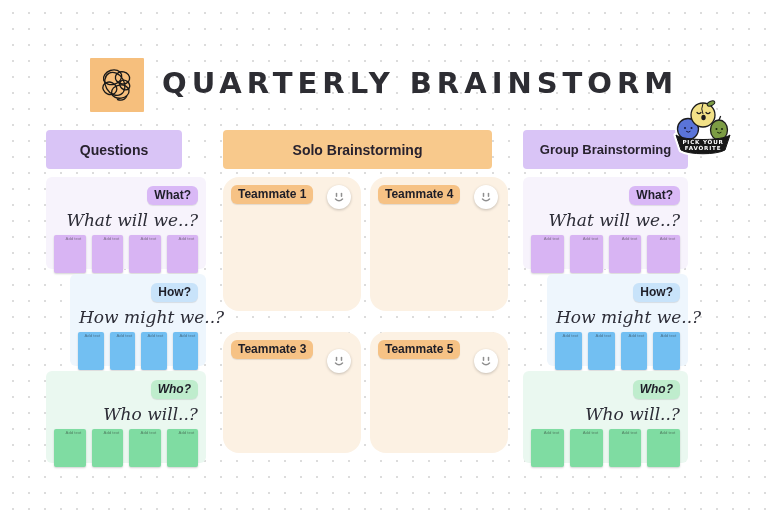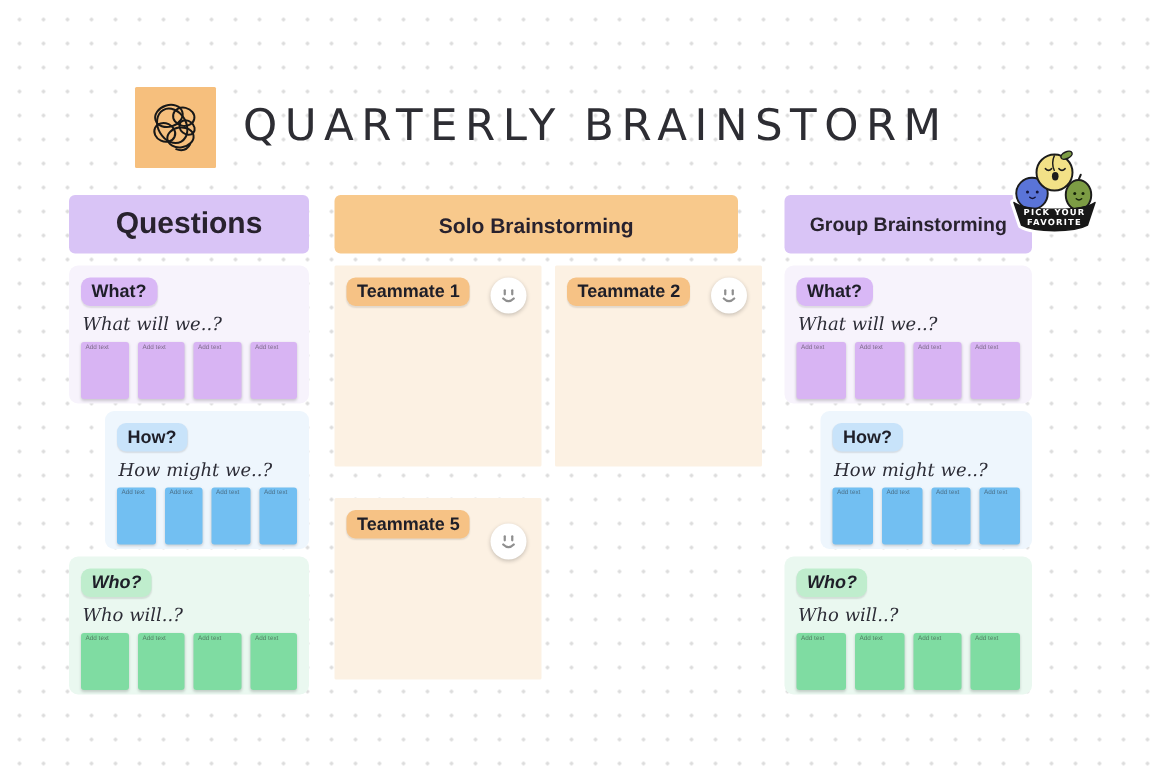--- a/index.html
+++ b/index.html
@@ -12,74 +12,74 @@
     color:#26262e;
   }
   
   .title-icon{
     position:absolute;left:90px;top:58px;width:54px;height:54px;
     background:var(--icon-orange,#f6bf7d);
     display:flex;align-items:center;justify-content:center;border-radius:1px;
   }
   .title-text{
     position:absolute;left:162px;top:66px;
-    font-size:29px;font-weight:400;letter-spacing:5px;color:#2d2d33;
+    font-size:29px;font-weight:700;letter-spacing:5px;color:#2d2d33;
     font-family:"DejaVu Sans","Liberation Sans",sans-serif;
     white-space:nowrap;
   }
   
   .col-header{
     position:absolute;top:130px;height:39px;border-radius:4px;
     display:flex;align-items:center;justify-content:center;
     font-weight:700;color:#28222e;
   }
-  .hdr-questions{left:46px;width:160px;background:var(--header-purple,#d9c4f6);font-size:20px;}
+  .hdr-questions{left:46px;width:136px;background:var(--header-purple,#d9c4f6);font-size:14px;}
   .hdr-solo{left:223px;width:269px;background:var(--header-orange,#f8c98c);font-size:14px;}
   .hdr-group{left:523px;width:165px;background:var(--header-purple,#d9c4f6);font-size:13px;}
   
-  .qcol{position:absolute;top:177px;display:flex;flex-direction:column;gap:5px;}
+  .qcol{position:absolute;top:177px;display:flex;flex-direction:column;gap:5px;text-align:right;}
   .qcol-left{left:46px;width:160px;}
   .qcol-right{left:523px;width:165px;}
   .section{border-radius:6px;padding:8px 8px 9px;height:92px;box-sizing:border-box;}
   .sec-what{background:var(--section-purple-bg,#f7f3fc);}
   .sec-how{background:var(--section-blue-bg,#eef6fd);margin-left:24px;}
   .sec-who{background:var(--section-green-bg,#eaf8f0);}
   .tag{
     display:inline-block;font-weight:700;font-size:12px;line-height:1.25;
     padding:2px 7px;border-radius:6px;color:#1e1e28;
     box-shadow:0 1px 1px rgba(0,0,0,0.10);
   }
   .tag-purple{background:var(--tag-purple,#d9b8f6);}
   .tag-blue{background:var(--tag-blue,#c8e3fa);}
   .tag-green{background:var(--tag-green,#bfedcd);font-style:italic;}
   .tag-orange{background:var(--tag-orange,#f6c285);}
   .prompt{
     font-family:"DejaVu Serif","Liberation Serif",serif;font-style:italic;
-    font-size:12px;color:#2c2c36;margin:5px 0 5px 1px;white-space:nowrap;
+    font-size:17px;color:#2c2c36;margin:5px 0 5px 1px;white-space:nowrap;
   }
   .stickies{display:flex;gap:6px;}
   .sticky{
     flex:1;height:38px;border-radius:2px;
     box-shadow:0 1px 2px rgba(0,0,0,0.18);
     padding:2px 0 0 3px;box-sizing:border-box;overflow:hidden;
   }
   .sticky span{
     display:block;font-size:5px;line-height:1;color:#222;opacity:.5;
     transform:scale(.85);transform-origin:0 0;white-space:nowrap;
   }
   .sticky-purple{background:var(--sticky-purple,#d8b4f3);}
   .sticky-blue{background:var(--sticky-blue,#72bff2);}
   .sticky-green{background:var(--sticky-green,#7fdca2);}
   
   .solo-grid{
     position:absolute;left:223px;top:177px;width:285px;
     display:grid;grid-template-columns:1fr 1fr;grid-template-rows:134px 121px;
     column-gap:9px;row-gap:21px;
   }
-  .panel{background:var(--panel-cream-bg,#fcf1e3);border-radius:1px;position:relative;}
+  .panel{background:var(--panel-cream-bg,#fcf1e3);border-radius:16px;position:relative;}
   .panel .tag{position:absolute;top:8px;left:8px;}
   .smiley{
     position:absolute;top:8px;right:10px;width:24px;height:24px;border-radius:50%;
     background:#ffffff;box-shadow:0 1px 3px rgba(0,0,0,0.22);
     display:flex;align-items:center;justify-content:center;
   }
   .panel-row2 .smiley{top:17px;}
   
   .sticker{position:absolute;left:663px;top:99px;width:80px;height:58px;}
   .sticker svg{display:block;width:100%;height:100%;}
@@ -166,21 +166,31 @@
     <span class="tag tag-orange">Teammate 1</span>
     <div class="smiley">
       <svg width="16" height="16" viewBox="0 0 16 16" fill="none" stroke="#8f8f8f" stroke-width="1.5" stroke-linecap="round">
         <line x1="5.5" y1="4.5" x2="5.5" y2="7.2"></line>
           <line x1="10.5" y1="4.5" x2="10.5" y2="7.2"></line>
         <path d="M4.5 10 Q8 13.5 11.5 10"></path>
       </svg>
     </div>
   </div>
   <div class="panel">
-    <span class="tag tag-orange">Teammate 2</span>
+    <span class="tag tag-orange">Teammate 4</span>
+    <div class="smiley">
+      <svg width="16" height="16" viewBox="0 0 16 16" fill="none" stroke="#8f8f8f" stroke-width="1.5" stroke-linecap="round">
+        <line x1="5.5" y1="4.5" x2="5.5" y2="7.2"></line>
+          <line x1="10.5" y1="4.5" x2="10.5" y2="7.2"></line>
+        <path d="M4.5 10 Q8 13.5 11.5 10"></path>
+      </svg>
+    </div>
+  </div>
+  <div class="panel panel-row2">
+    <span class="tag tag-orange">Teammate 3</span>
     <div class="smiley">
       <svg width="16" height="16" viewBox="0 0 16 16" fill="none" stroke="#8f8f8f" stroke-width="1.5" stroke-linecap="round">
         <line x1="5.5" y1="4.5" x2="5.5" y2="7.2"></line>
           <line x1="10.5" y1="4.5" x2="10.5" y2="7.2"></line>
         <path d="M4.5 10 Q8 13.5 11.5 10"></path>
       </svg>
     </div>
   </div>
   <div class="panel panel-row2">
     <span class="tag tag-orange">Teammate 5</span>

